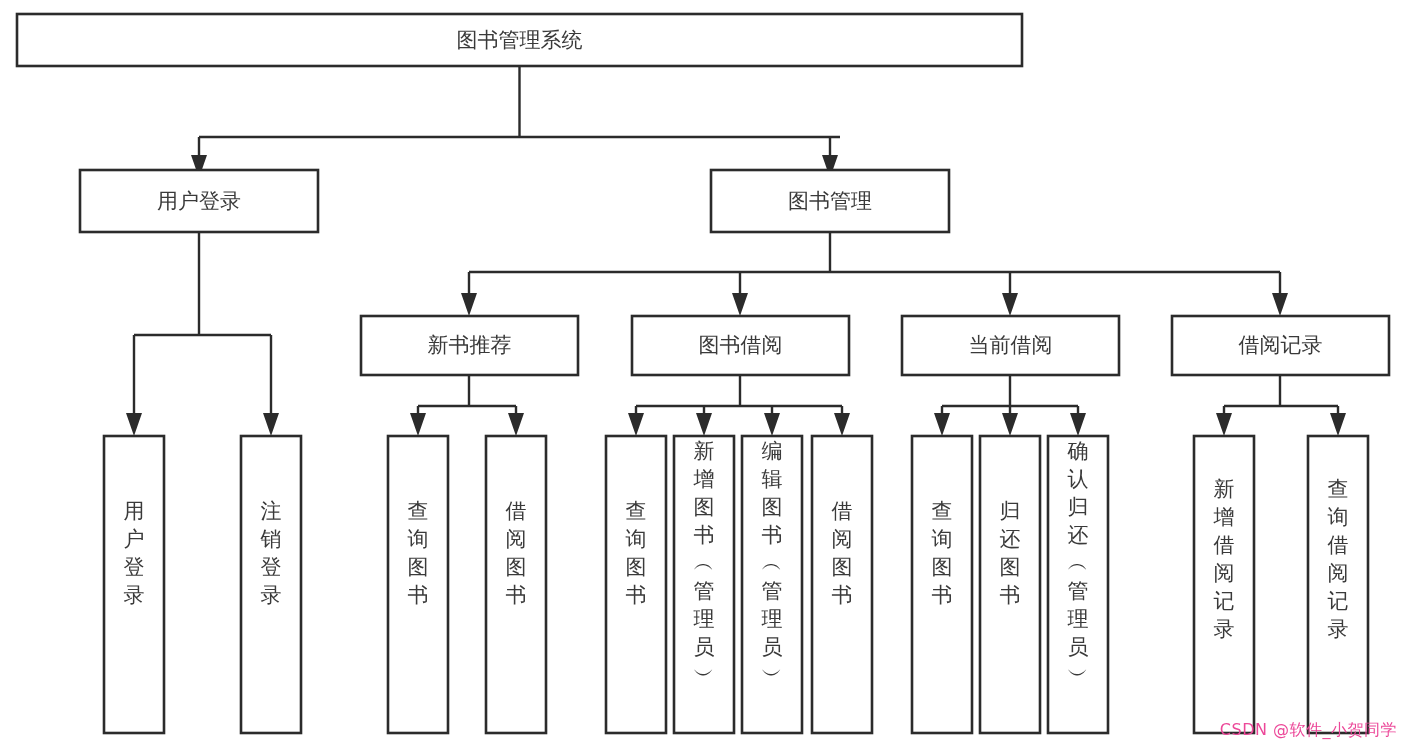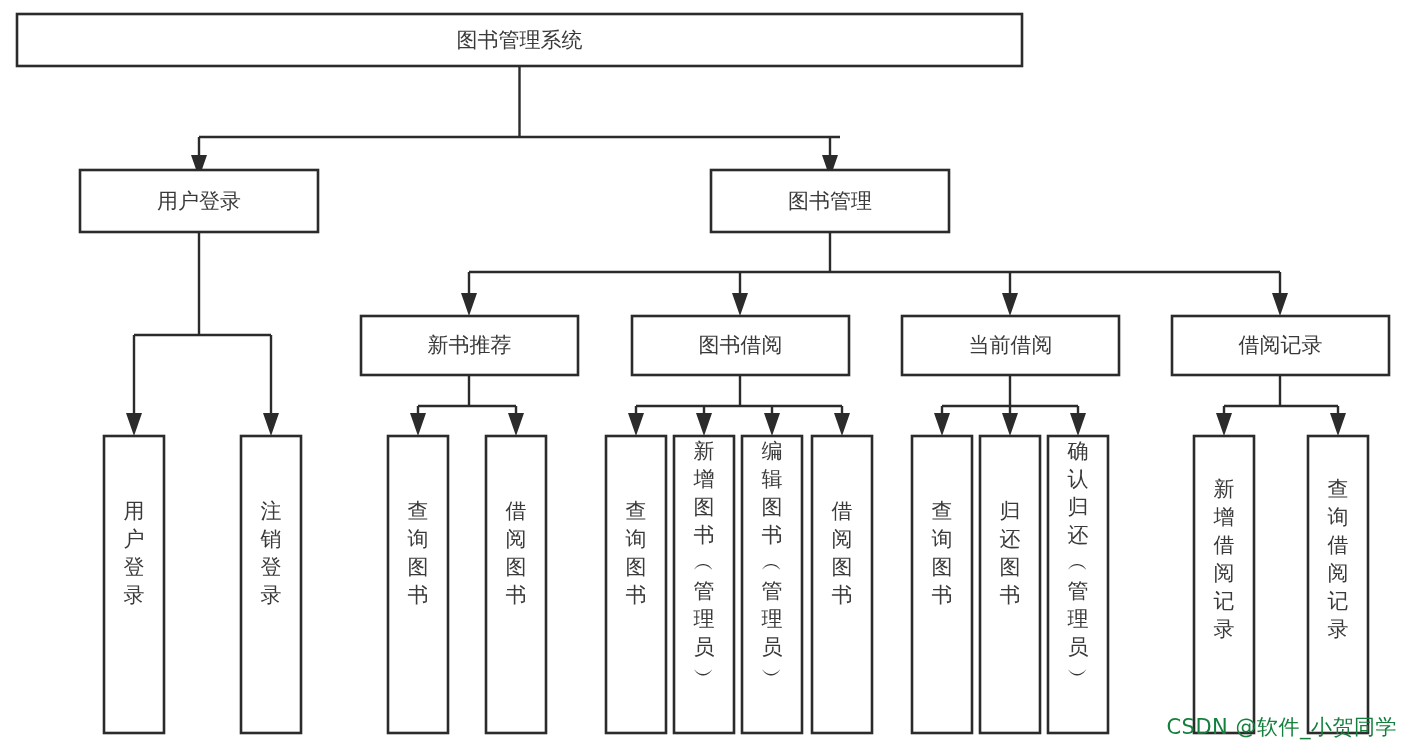--- a/index.html
+++ b/index.html
@@ -57,22 +57,22 @@
     font-family: "DejaVu Sans", "Liberation Sans", sans-serif;
     font-size: 21px;
     text-anchor: middle;
     white-space: pre;
   }
   .watermark {
     position: absolute;
     right: 8px;
     bottom: 6px;
     font-family: "DejaVu Sans", "Liberation Sans", sans-serif;
-    font-size: 21px;
-    color: #15803d;
+    font-size: 16px;
+    color: #ec4899;
     letter-spacing: 0.5px;
     pointer-events: none;
     user-select: none;
   }
 </style>
 </head>
 <body>
 
 <div id="diagram-root">
 

